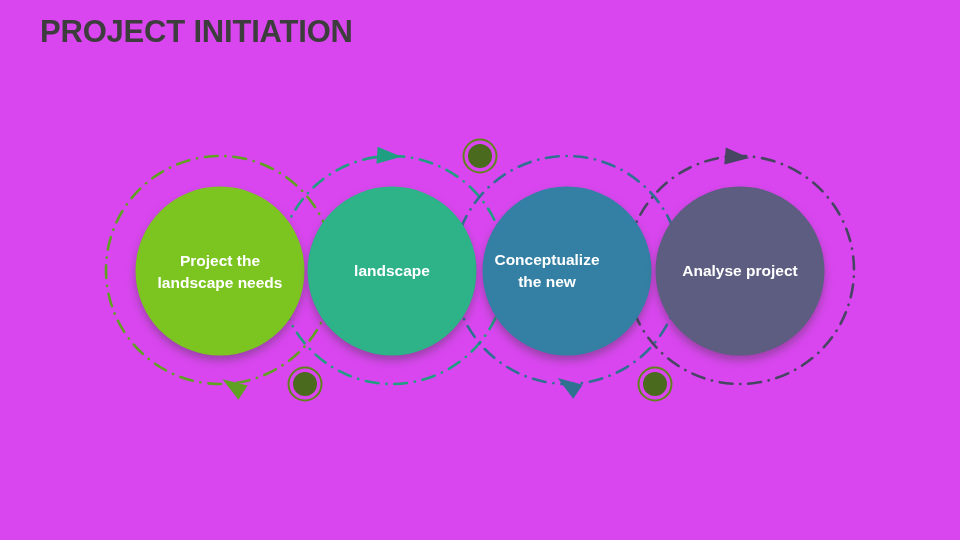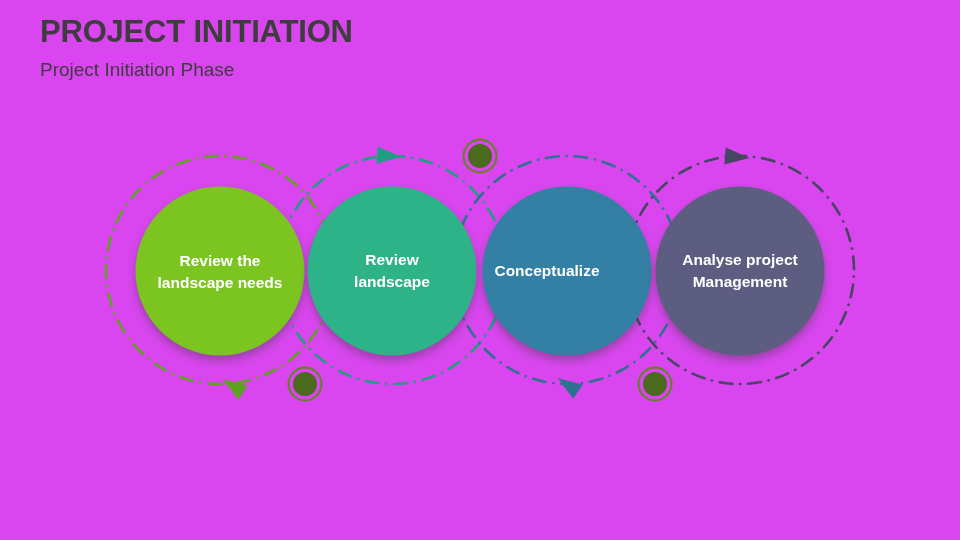--- a/index.html
+++ b/index.html
@@ -42,21 +42,20 @@
     line-height: 22px;
   }
   .step-label span { display: block; }
 </style>
 </head>
 <body>
 
 <div class="slide">
 
   <h1 class="slide-title">PROJECT INITIATION</h1>
-  <div class="slide-subtitle">Project Initiation Phase</div>
 
   <svg class="diagram" width="960" height="540" viewBox="0 0 960 540">
 
     <circle cx="220" cy="270" r="114" fill="none" stroke-width="2.6" stroke-linecap="round" stroke-dasharray="12.8 7.8 0.24 7.8" stroke-dashoffset="-6" stroke="#5FA221"></circle>
     <circle cx="392" cy="270" r="114" fill="none" stroke-width="2.6" stroke-linecap="round" stroke-dasharray="12.8 7.8 0.24 7.8" stroke-dashoffset="8" stroke="#1F9E82"></circle>
     <circle cx="567" cy="270" r="114" fill="none" stroke-width="2.6" stroke-linecap="round" stroke-dasharray="12.8 7.8 0.24 7.8" stroke-dashoffset="0" stroke="#2E7191"></circle>
     <circle cx="740" cy="270" r="114" fill="none" stroke-width="2.6" stroke-linecap="round" stroke-dasharray="12.8 7.8 0.24 7.8" stroke-dashoffset="14" stroke="#464663"></circle>
 
     <path d="M -12 -8.5 L 12.5 0 L -12 8.5 Z" transform="translate(389,156) rotate(4)" fill="#1F9E82"></path>
     <path d="M -12 -8.5 L 12.5 0 L -12 8.5 Z" transform="translate(737,157) rotate(5)" fill="#464663"></path>
@@ -76,30 +75,29 @@
       <circle cx="655" cy="384" r="12" fill="#4A6A1D"></circle>
     </g>
 
     <circle class="solid" cx="220" cy="271" r="84.5" fill="#7CC521"></circle>
     <circle class="solid" cx="392" cy="271" r="84.5" fill="#2EB287"></circle>
     <circle class="solid" cx="567" cy="271" r="84.5" fill="#3380A4"></circle>
     <circle class="solid" cx="740" cy="271" r="84.5" fill="#5C5D80"></circle>
   </svg>
 
   <div class="step-label" style="left:220px; top:272px;">
-    <span>Review the</span>
+    <span>Project the</span>
     <span>landscape needs</span>
     <span></span>
   </div>
   <div class="step-label" style="left:392px; top:271px;">
-    <span>Review</span>
     <span>landscape</span>
   </div>
   <div class="step-label" style="left:547px; top:271px;">
     <span>Conceptualize</span>
+    <span>the new</span>
   </div>
   <div class="step-label" style="left:740px; top:271px;">
     <span>Analyse project</span>
-    <span>Management</span>
     <span></span>
   </div>
 
 </div>
 
 </body></html>

